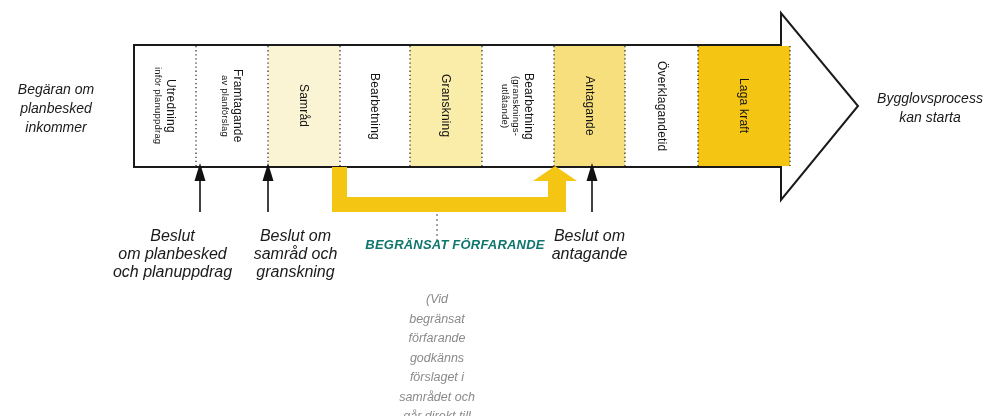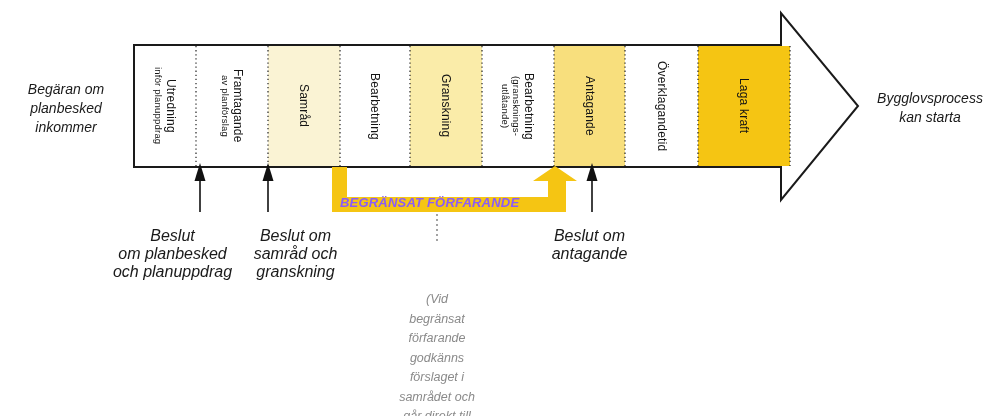--- a/index.html
+++ b/index.html
@@ -35,21 +35,21 @@
 
   .note {
     position:absolute; z-index:3;
     font-style:italic; text-align:center; white-space:pre-line;
   }
   .side-note { font-size:14px; line-height:19px; color:#1a1a1a; }
   .decision-label { font-size:16px; line-height:18px; color:#1a1a1a; }
   .bracket-label {
     position:absolute; z-index:3;
     font-size:13px; font-weight:bold; font-style:italic;
-    color:#8b5cf6; letter-spacing:0.2px;
+    text-align:center; color:#0f766e; letter-spacing:0.2px;margin-top:42px;
   }
   .gray-note { font-size:12.5px; line-height:19.5px; color:#8a8a8a;margin-top:46px; }
 </style>
 </head>
 <body>
 
 <div class="canvas">
 
   <div class="layer">
     <div class="band" style="left: 134px; width: 62px; background: rgb(255, 255, 255);"></div>
@@ -142,21 +142,21 @@
     <div class="seg-label">
         <span class="main">Överklagandetid</span>
       </div>
   </div>
   <div class="seg" style="left:698px;width:92px;">
     <div class="seg-label">
         <span class="main">Laga kraft</span>
       </div>
   </div>
 
-  <div class="note side-note" style="left:0px;width:112px;top:80px;margin-left:10px;">Begäran om
+  <div class="note side-note" style="left:0px;width:112px;top:80px;">Begäran om
 planbesked
 inkommer</div>
 
   <div class="note side-note" style="left:860px;width:140px;top:89px;">Bygglovsprocess
 kan starta</div>
 
   <div class="note decision-label" style="left:95px;width:155px;top:227px;">Beslut
 om planbesked
 och planuppdrag</div>
 

